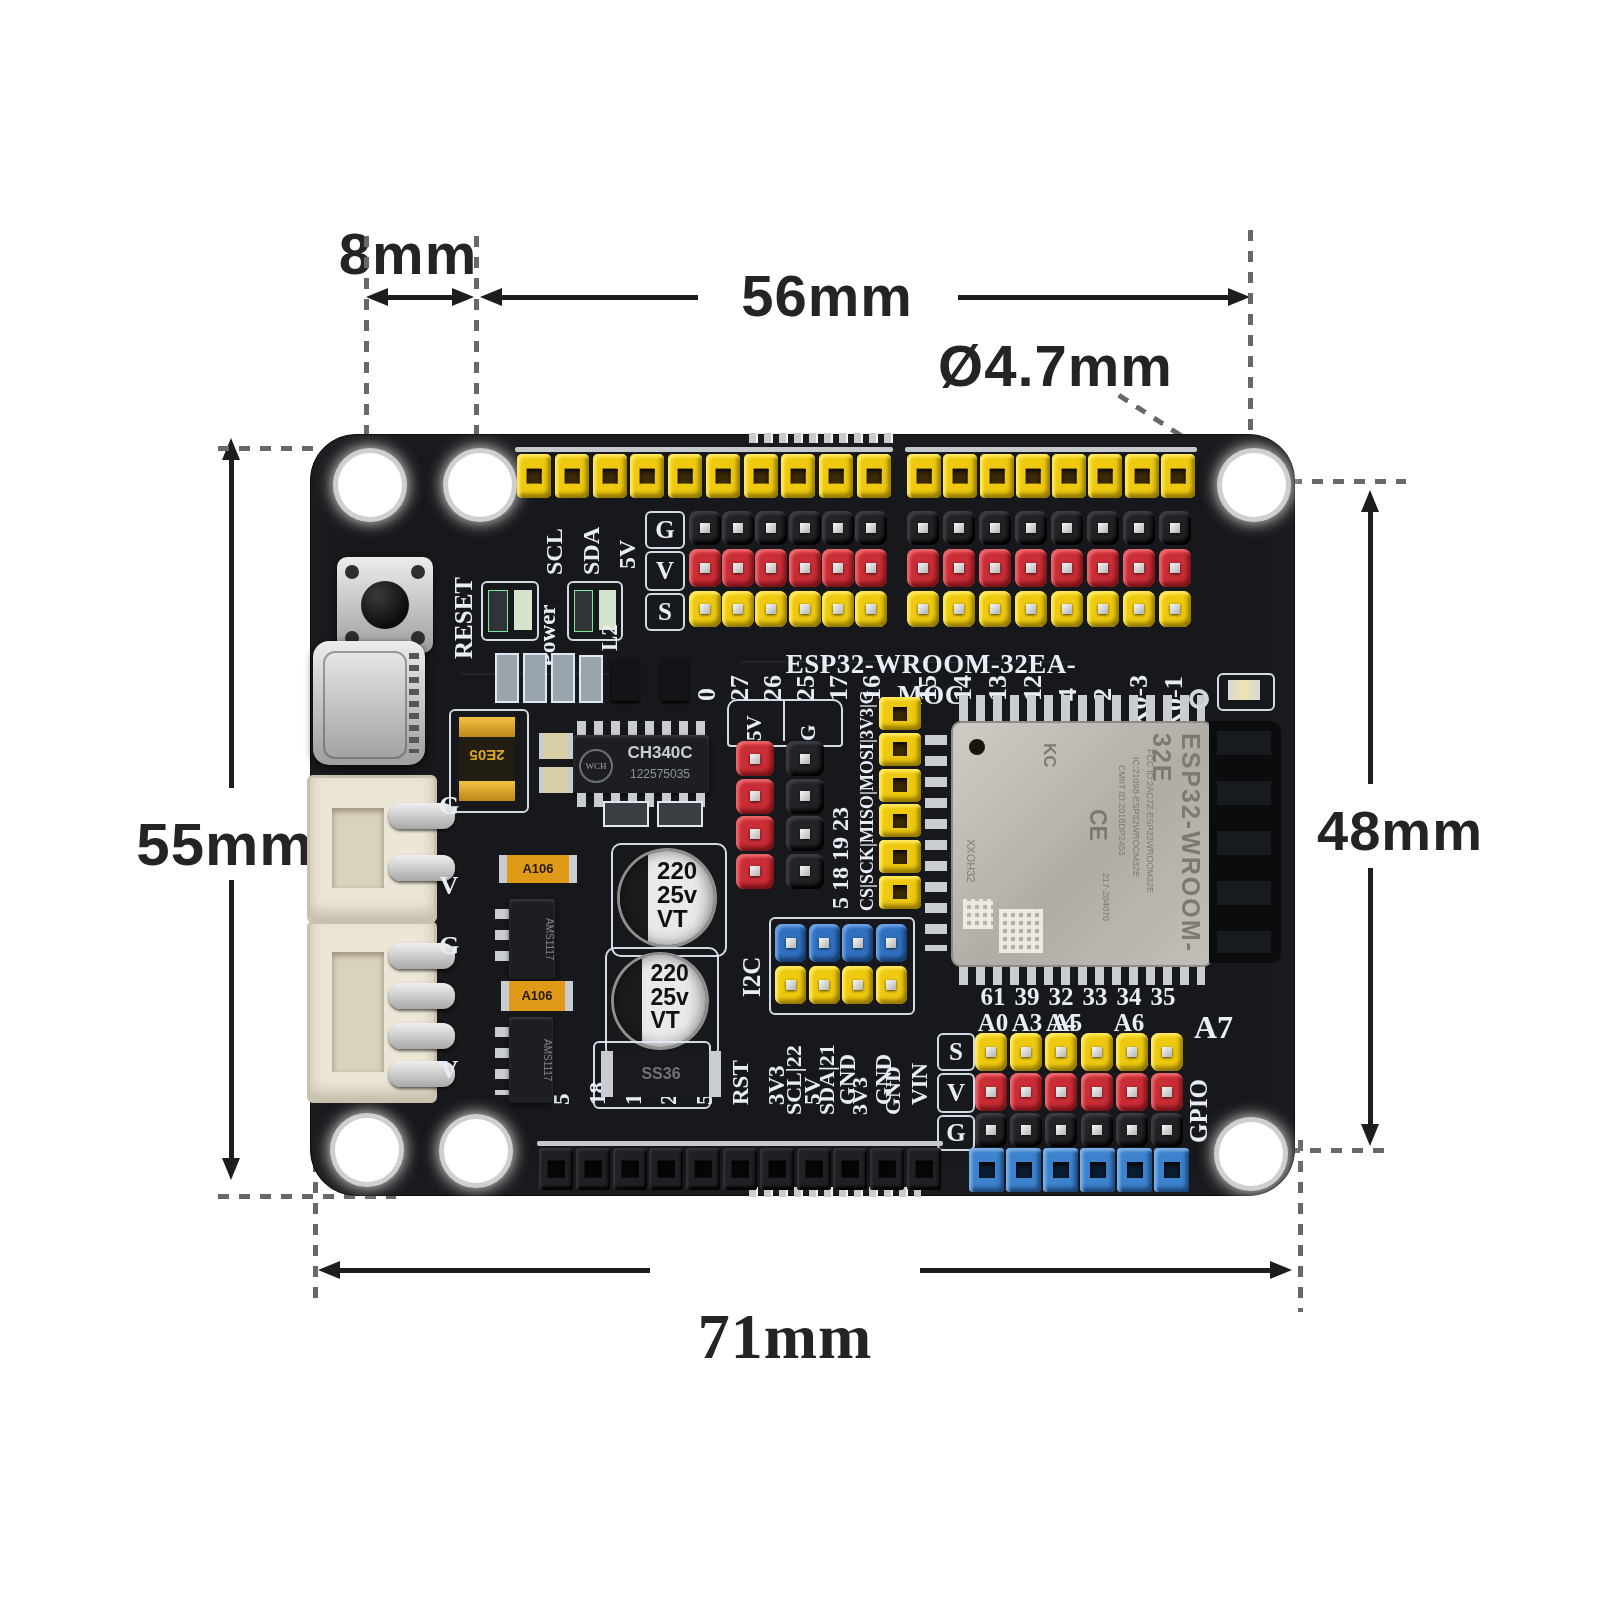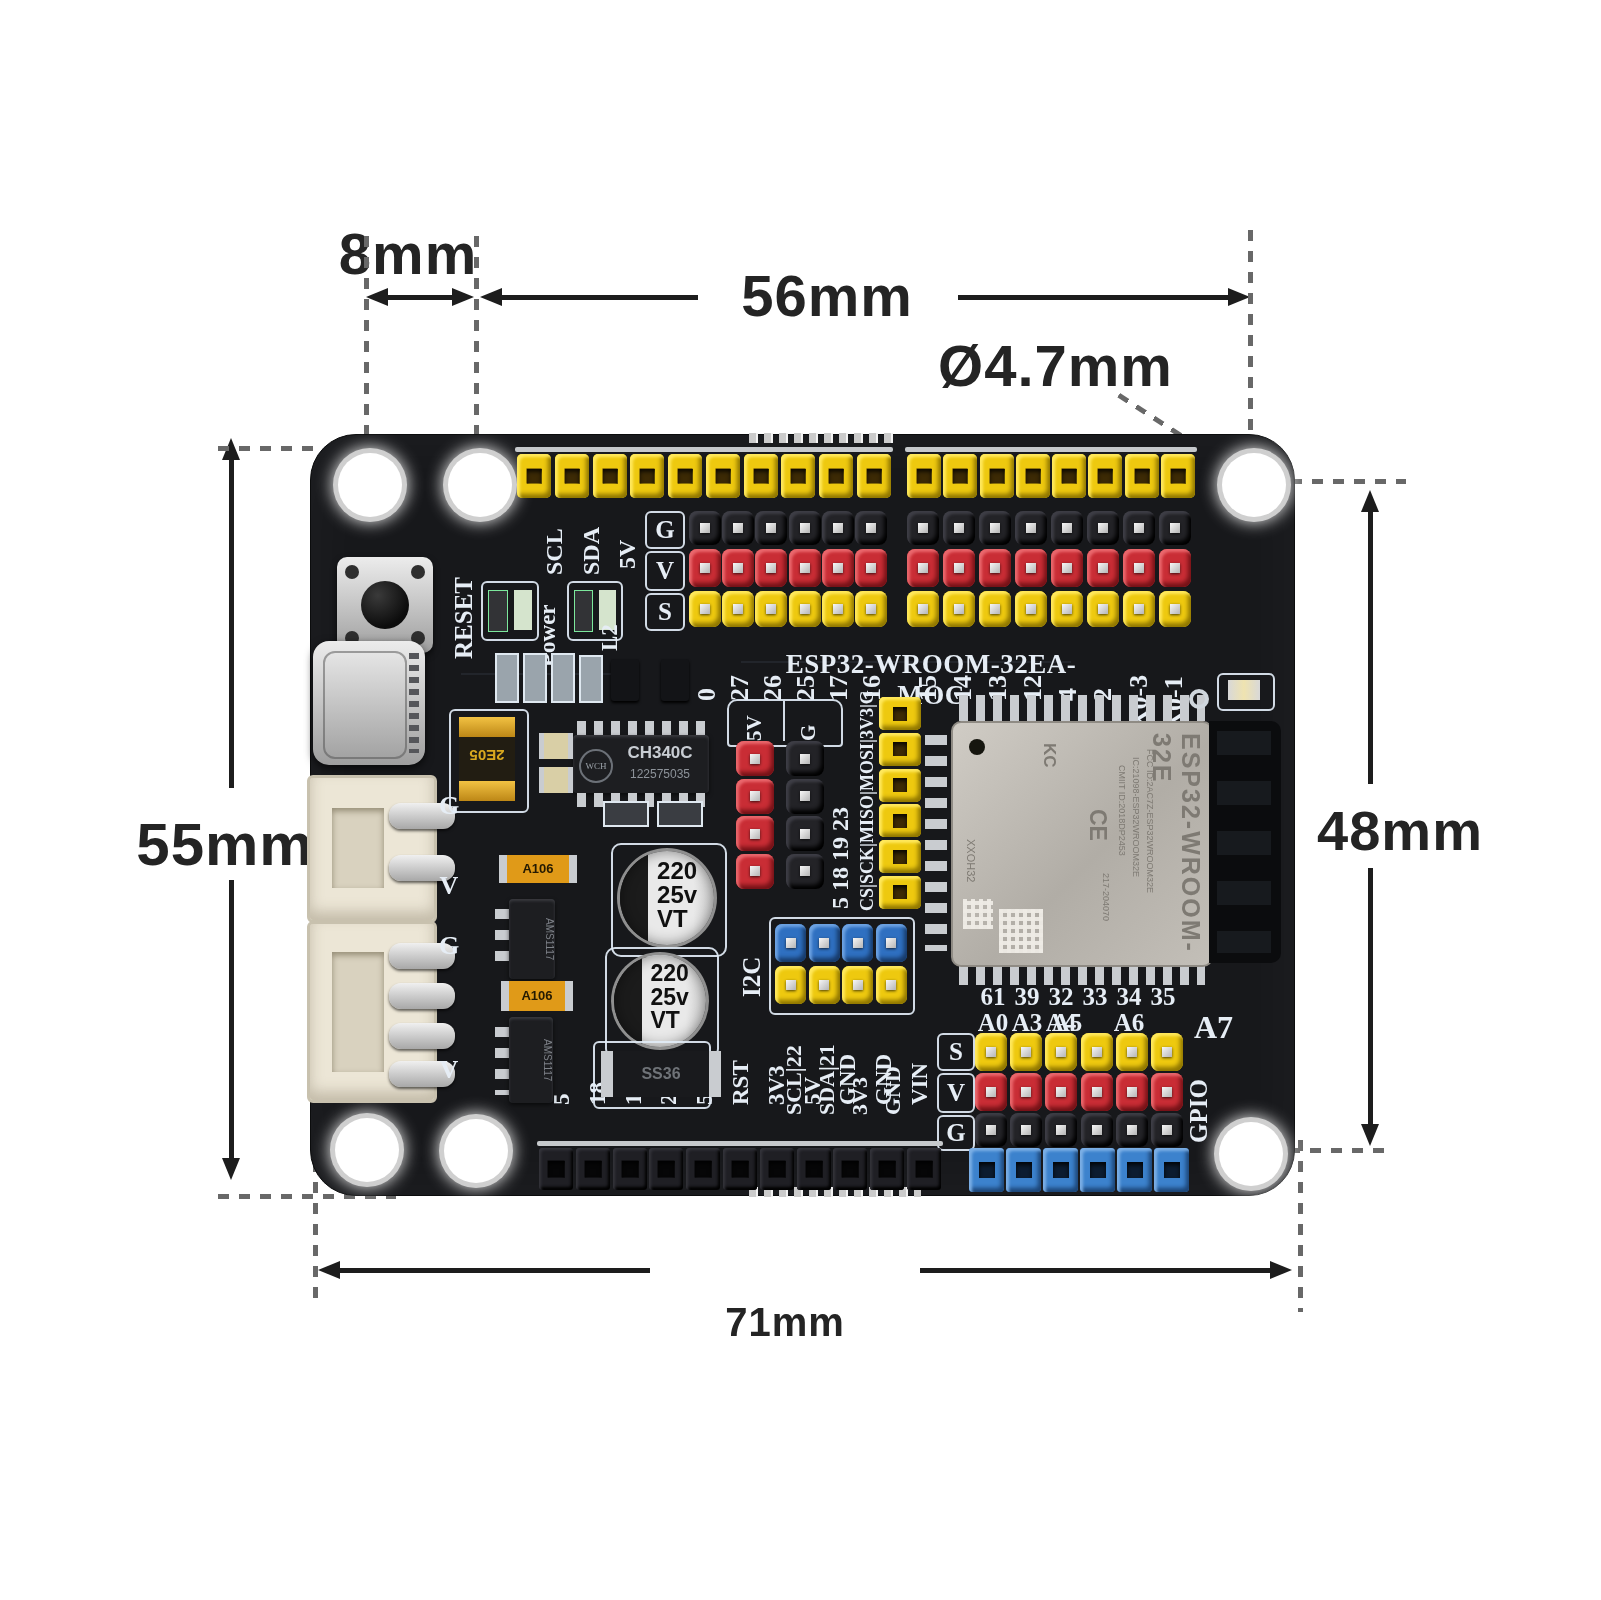--- a/index.html
+++ b/index.html
@@ -69,21 +69,21 @@
 </head>
 <body>
 
 <div class="canvas">
 
   <div class="dim" style="left:328px;top:220px;width:160px;font-size:58px;text-align:center;">8mm</div>
   <div class="dim" style="left:702px;top:262px;width:250px;font-size:58px;">56mm</div>
   <div class="dim" style="left:928px;top:332px;width:255px;font-size:58px;">Ø4.7mm</div>
   <div class="dim" style="left:95px;top:810px;width:260px;font-size:60px;">55mm</div>
   <div class="dim" style="left:1285px;top:798px;width:230px;font-size:56px;">48mm</div>
-  <div class="dim" style="left:655px;top:1300px;width:260px;font-size:40px;">71mm</div>
+  <div class="dim" style="left:655px;top:1300px;width:260px;font-size:64px;font-family:Liberation Serif, serif;">71mm</div>
 
   <div class="ah ah-l" style="left:366px;top:288px;"></div>
   <div class="aline" style="left:388px;top:295px;width:64px;height:5px;"></div>
   <div class="ah ah-r" style="left:452px;top:288px;"></div>
 
   <div class="ah ah-l" style="left:480px;top:288px;"></div>
   <div class="aline" style="left:502px;top:295px;width:196px;height:5px;"></div>
   <div class="aline" style="left:958px;top:295px;width:270px;height:5px;"></div>
   <div class="ah ah-r" style="left:1228px;top:288px;"></div>
 

